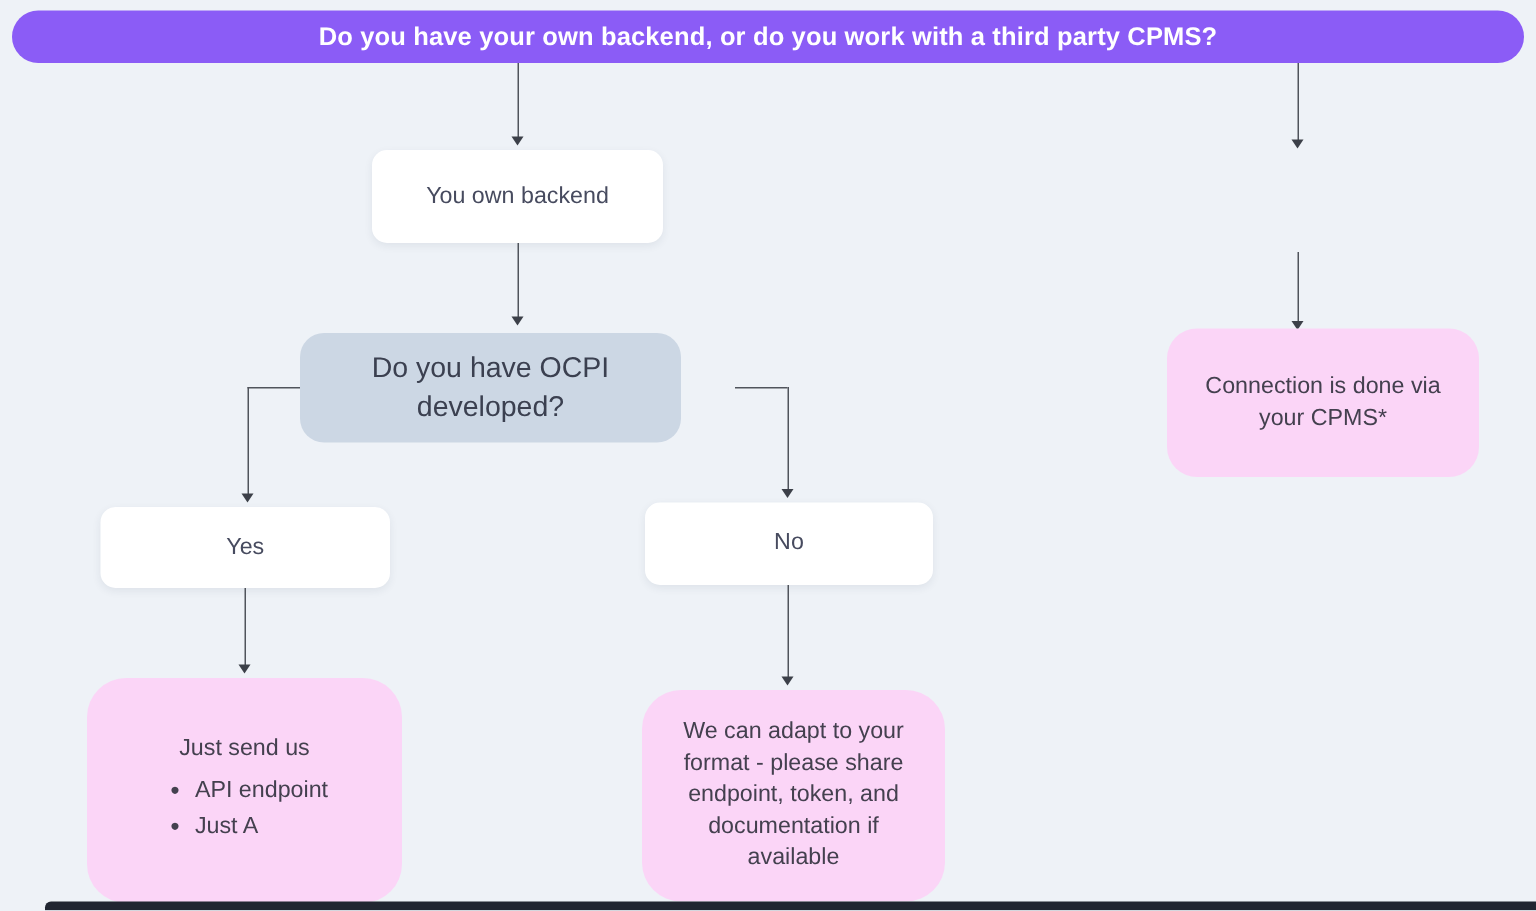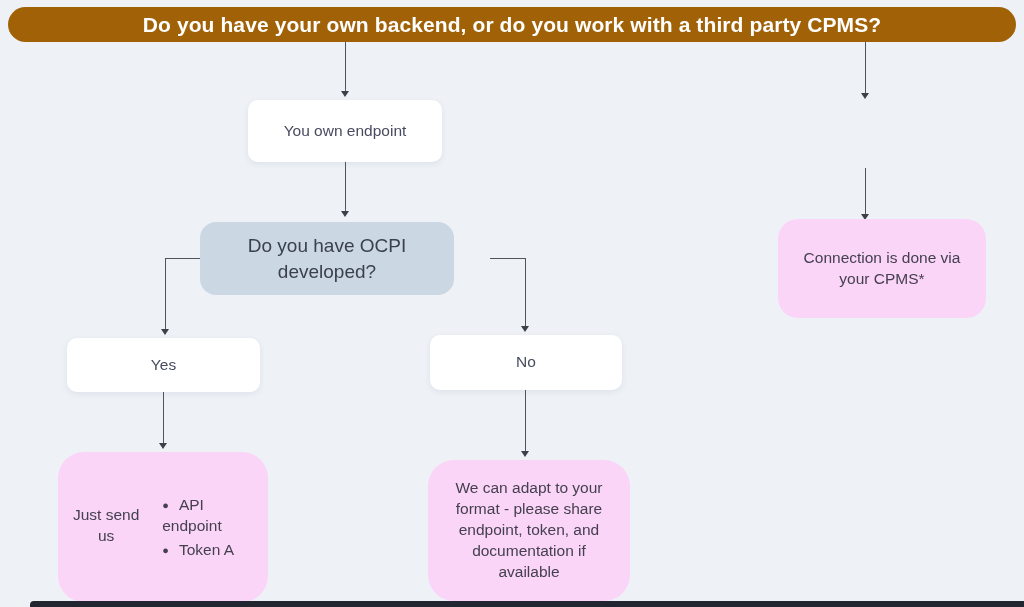--- a/index.html
+++ b/index.html
@@ -3,23 +3,23 @@
 <meta charset="utf-8">
 <style>
   html,body{margin:0;padding:0;background:#eef2f7;}
   .stage{
     position:relative;width:1024px;height:607px;overflow:hidden;
     background:#eef2f7;
     font-family:"Liberation Sans","DejaVu Sans",sans-serif;
   }
   .banner{
     position:absolute;left:8px;top:7px;width:1008px;height:35px;
-    background:#a16207;border-radius:18px;
+    background:#8b5cf6;border-radius:18px;
     display:flex;align-items:center;justify-content:center;
-    color:#ffffff;font-size:21px;font-weight:bold;letter-spacing:.1px;text-align:right;
+    color:#ffffff;font-size:17px;font-weight:bold;letter-spacing:.1px;text-align:right;
   }
   .node{
     position:absolute;display:flex;align-items:center;justify-content:center;
     text-align:center;color:#474b5f;font-size:15.5px;line-height:1.35;
     box-sizing:border-box;padding:8px 14px;
   }
   .white{
     background:#ffffff;border-radius:10px;
     box-shadow:0 2px 6px rgba(40,50,80,.08);
   }
@@ -29,21 +29,21 @@
   .pink{
     background:#fbd5f7;border-radius:26px;color:#44404f;
   }
   .vline{position:absolute;width:1px;background:#50545c;}
   .hline{position:absolute;height:1px;background:#50545c;}
   .arrow-down{
     position:absolute;width:0;height:0;
     border-left:4px solid transparent;border-right:4px solid transparent;
     border-top:6px solid #3c4049;
   }
-  .pink-list{display:flex;flex-direction:row;align-items:center;}
+  .pink-list{display:flex;flex-direction:column;align-items:center;}
   .pink-list .heading{margin-bottom:2px;}
   .pink-list ul{margin:2px 0 0 0;padding:0 0 0 6px;text-align:left;list-style:none;}
   .pink-list li{margin:3px 16px;}
   .pink-list li::before{content:"●";font-size:11px;margin-right:10px;position:relative;top:-1px;}
   .bottom-bar{
     position:absolute;left:30px;top:601px;width:994px;height:6px;
     background:#212631;border-radius:4px 0 0 0;
   }
 </style>
 </head>
@@ -55,21 +55,21 @@
     <span>Do you have your own backend, or do you work with a third party CPMS?</span>
   </div>
 
   <div class="vline" style="left:345px;top:42px;height:50px;"></div>
   <div class="arrow-down" style="left:341px;top:91px;"></div>
 
   <div class="vline" style="left:865px;top:42px;height:52px;"></div>
   <div class="arrow-down" style="left:861px;top:93px;"></div>
 
   <div class="node white" style="left:248px;top:100px;width:194px;height:62px;">
-    <span>You own endpoint</span>
+    <span>You own backend</span>
   </div>
 
   <div class="vline" style="left:345px;top:162px;height:50px;"></div>
   <div class="arrow-down" style="left:341px;top:211px;"></div>
 
   <div class="node steel" style="left:200px;top:222px;width:254px;height:73px;">
     <span>Do you have OCPI developed?</span>
   </div>
 
   <div class="hline" style="left:165px;top:258px;width:35px;"></div>
@@ -92,21 +92,21 @@
   <div class="arrow-down" style="left:159px;top:443px;"></div>
 
   <div class="vline" style="left:525px;top:390px;height:62px;"></div>
   <div class="arrow-down" style="left:521px;top:451px;"></div>
 
   <div class="node pink" style="left:58px;top:452px;width:210px;height:150px;">
     <div class="pink-list">
       <div class="heading">Just send us</div>
       <ul>
         <li>API endpoint</li>
-        <li>Token A</li>
+        <li>Just A</li>
       </ul>
     </div>
   </div>
 
   <div class="node pink" style="left:428px;top:460px;width:202px;height:141px;padding:24px 18px;">
     <span>We can adapt to your format - please share endpoint, token, and documentation if available</span>
   </div>
 
 
   <div class="vline" style="left:865px;top:168px;height:47px;"></div>

